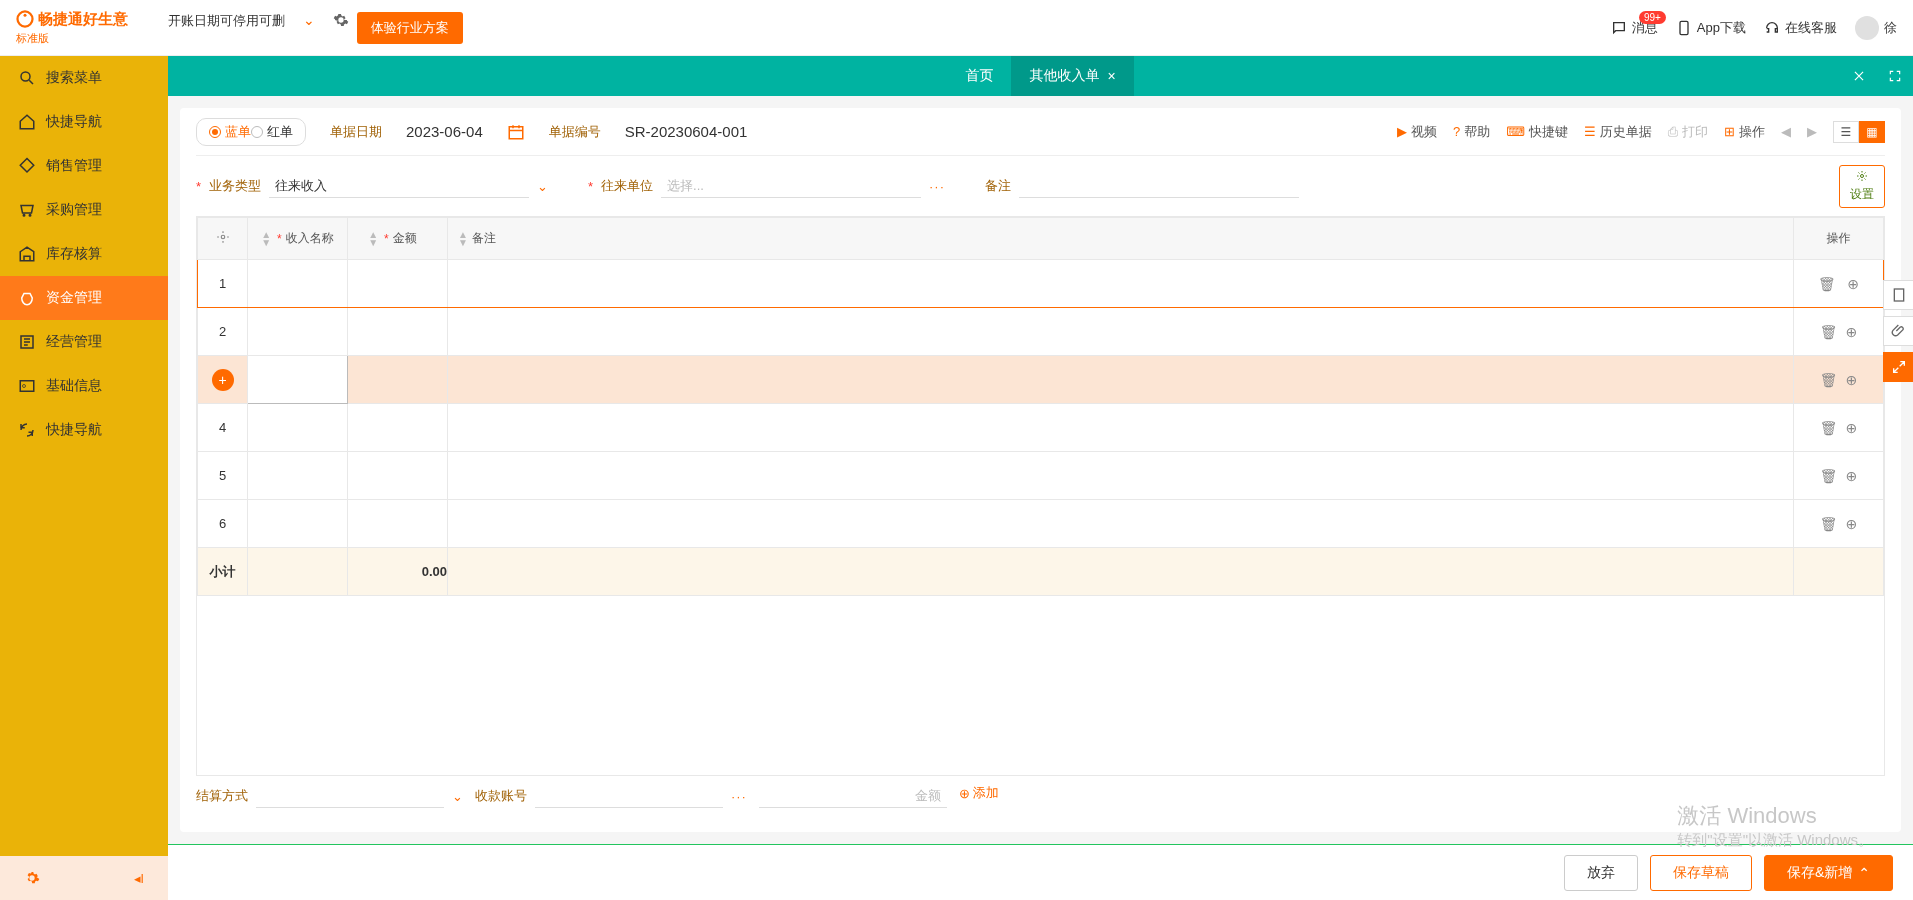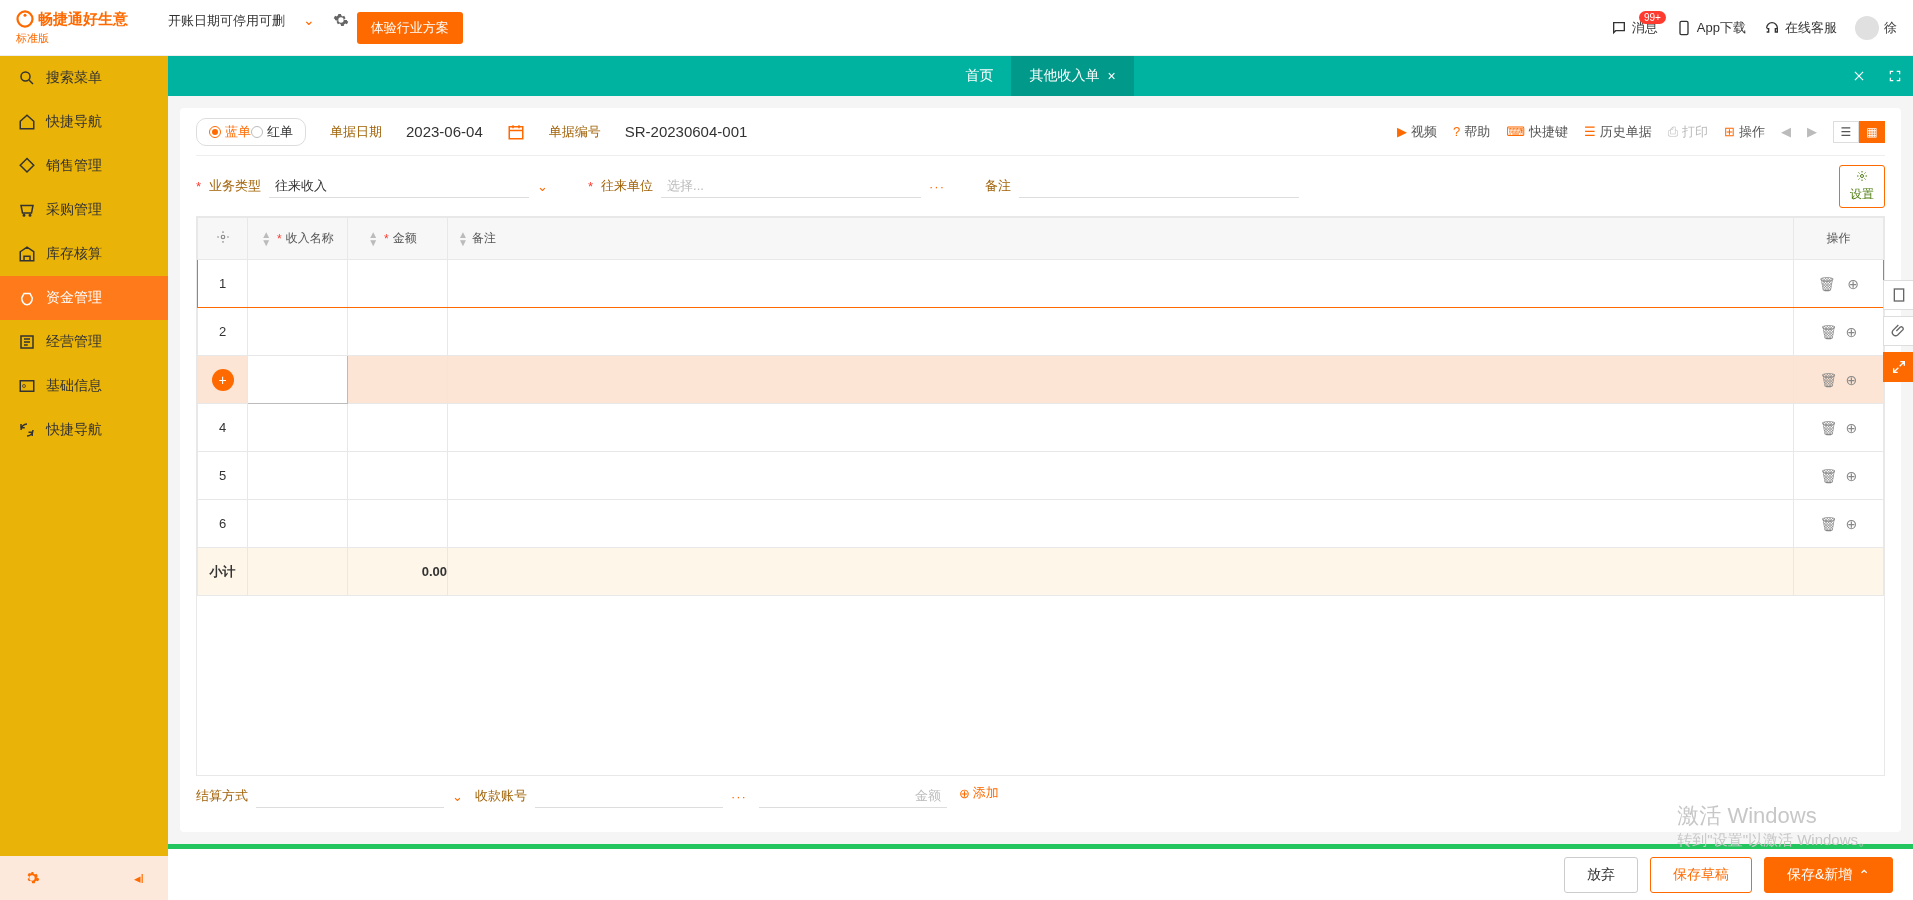--- a/index.html
+++ b/index.html
@@ -88,21 +88,21 @@
 .row-op-icon { color: #888; margin: 0 4px; cursor: pointer; font-size: 14px; }
 tr.subtotal td { background: #fdf6e9; font-weight: bold; }
 .subtotal-label { text-align: center; }
 .subtotal-amount { text-align: right; }
 
 
 .bottom-row { height: 40px; display: flex; align-items: flex-start; gap: 12px; padding: 8px 0; font-size: 13px; }
 .add-settle { color: #ff6a00; cursor: pointer; display: flex; align-items: center; gap: 3px; }
 
 
-.footer-bar { height: 56px; background: #fff; display: flex; align-items: center; justify-content: flex-end; gap: 12px; padding: 0 20px; border-top: 5px solid #22c55e; }
+.footer-bar { height: 56px; background: #fff; display: flex; align-items: center; justify-content: flex-end; gap: 12px; padding: 0 20px; border-top: 1px solid #22c55e; }
 .btn { padding: 8px 22px; border-radius: 3px; font-size: 14px; cursor: pointer; }
 .btn-default { background: #fff; border: 1px solid #ccc; color: #333; }
 .btn-outline-orange { background: #fff; border: 1px solid #ff6a00; color: #ff6a00; }
 .btn-orange { background: #ff6a00; border: 1px solid #ff6a00; color: #fff; display: flex; align-items: center; gap: 6px; }
 
 
 .right-dock { position: fixed; right: 0; top: 280px; display: flex; flex-direction: column; gap: 6px; }
 .dock-btn { width: 30px; height: 30px; display: flex; align-items: center; justify-content: center; background: #fff; border: 1px solid #ddd; border-right: none; cursor: pointer; color: #666; }
 .dock-btn.orange { background: #ff6a00; color: #fff; border-color: #ff6a00; }
 

